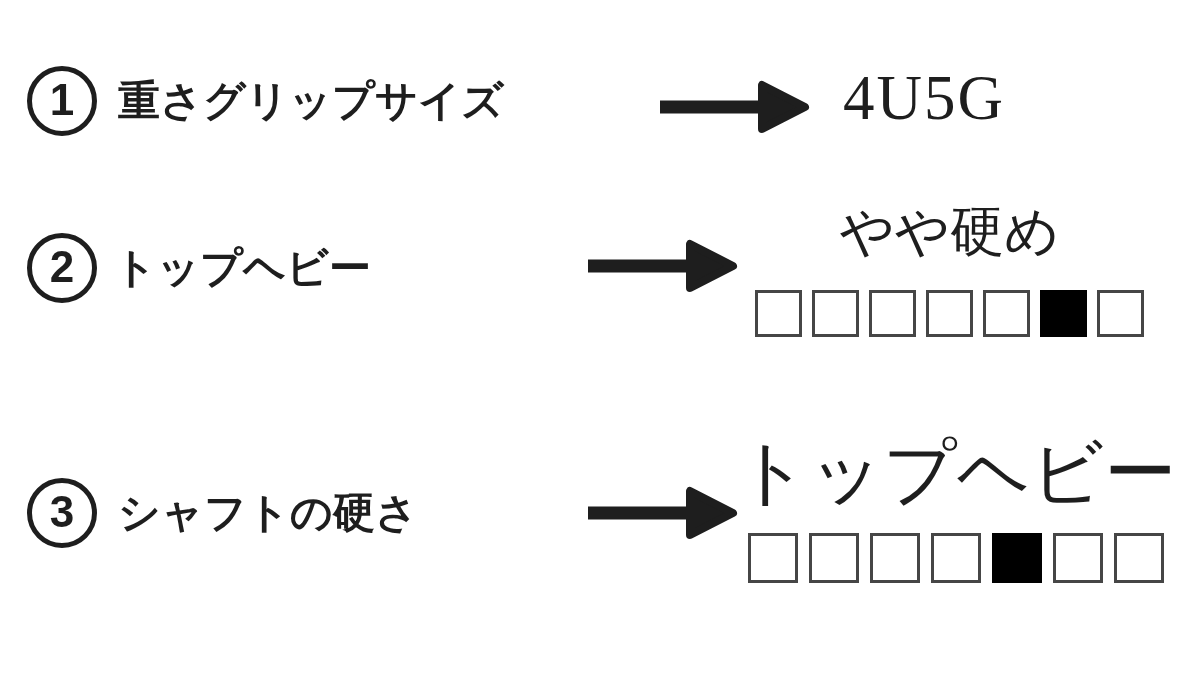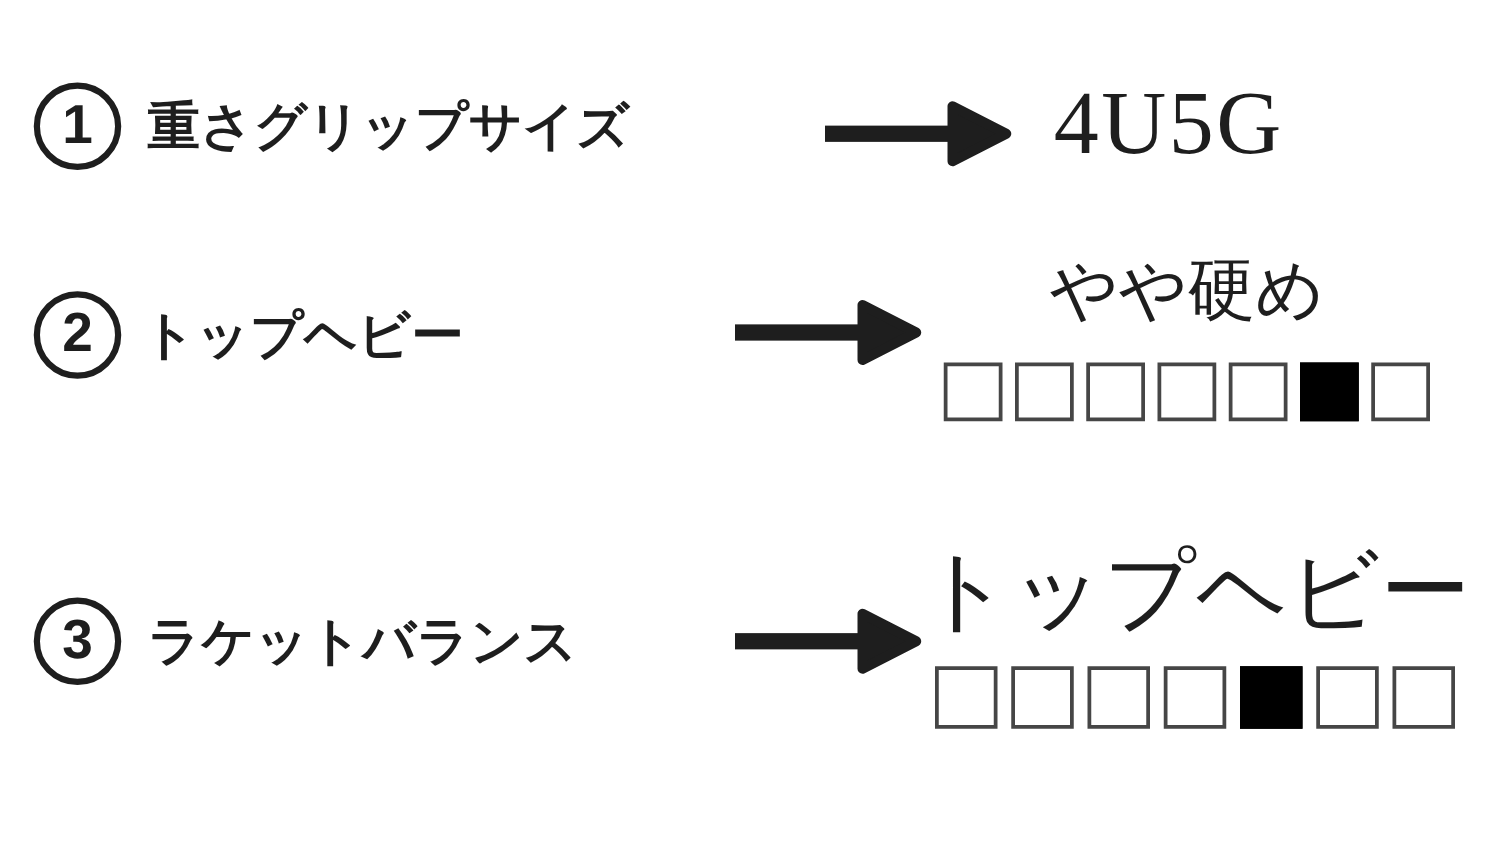--- a/index.html
+++ b/index.html
@@ -35,21 +35,21 @@
   }
 
   
   .arrow{position:absolute;width:152px;height:54px;}
 
   
   .serif-value{
     position:absolute;height:100px;
     display:flex;align-items:center;
     font-family:"Liberation Serif","DejaVu Serif",serif;
-    font-weight:400;font-size:72px;line-height:1;
+    font-weight:400;font-size:63px;line-height:1;
     letter-spacing:2px;white-space:nowrap;
   }
 
   
   .jp-value{
     position:absolute;
     display:flex;align-items:center;justify-content:center;
     font-weight:400;font-size:54px;line-height:1;
     white-space:nowrap;
     font-family:Liberation Serif, serif;
@@ -105,21 +105,21 @@
         <span class="square"></span>
         <span class="square filled"></span>
         <span class="square"></span>
       </div>
   </div>
 
   <div class="row">
     <div class="num-circle" style="left:27px;top:478px;">
       <span>3</span>
     </div>
-    <div class="spec-label" style="left:118px;top:478px;">ラケットバランス</div>
+    <div class="spec-label" style="left:118px;top:478px;">シャフトの硬さ</div>
     <svg class="arrow" style="left:586px;top:486px;" viewBox="0 0 152 54" aria-hidden="true">
       <rect x="2" y="20.5" width="106" height="13" fill="#1e1e1e"></rect>
       <path d="M104,5 L104,49 L147,27 Z" fill="#1e1e1e" stroke="#1e1e1e" stroke-width="8" stroke-linejoin="round"></path>
     </svg>
     <div class="jp-value" style="left:748px;top:441px;width:416px;height:64px;font-size:72px;">トップヘビー</div>
     <div class="squares size-l" style="left:748px;top:533px;">
         <span class="square"></span>
         <span class="square"></span>
         <span class="square"></span>
         <span class="square"></span>

